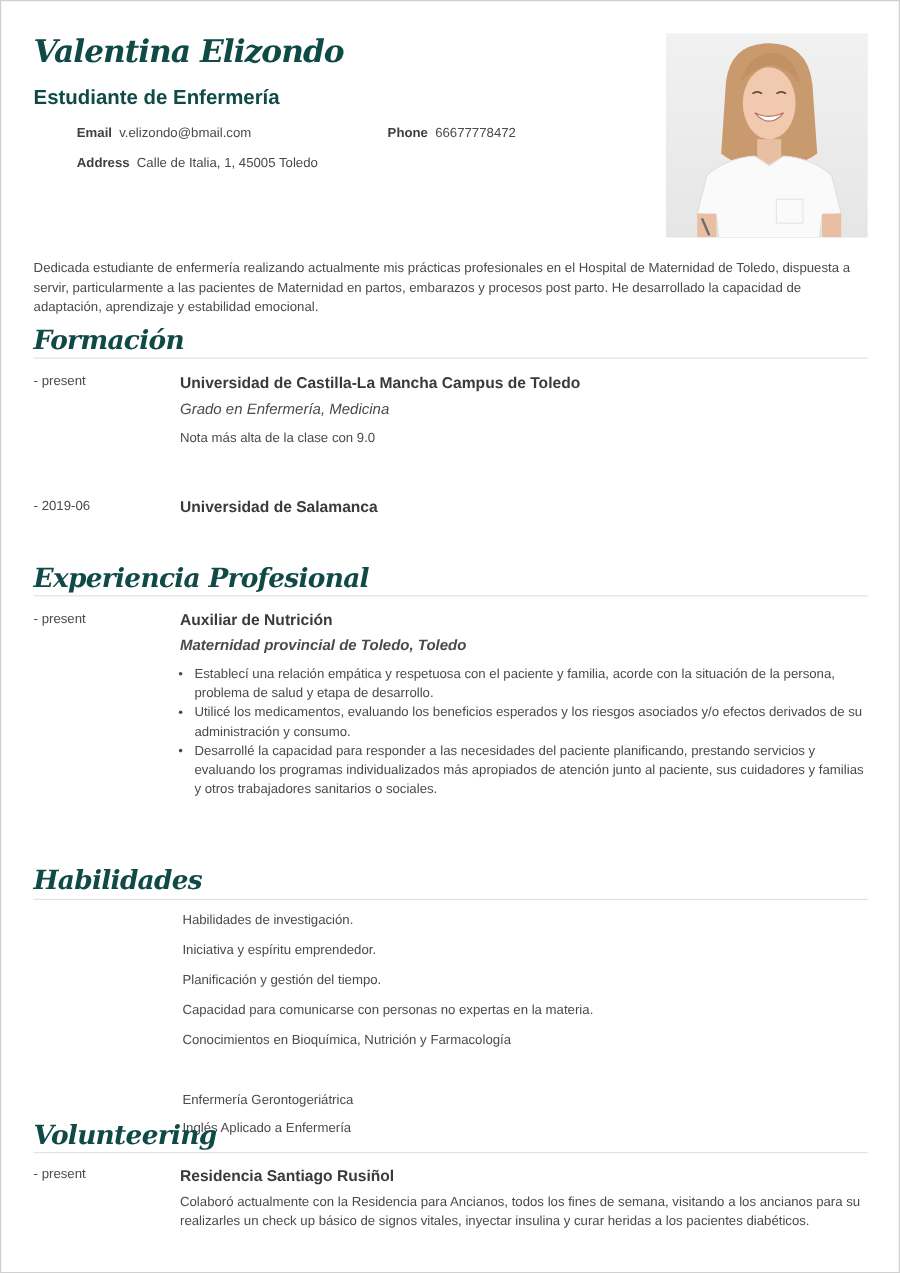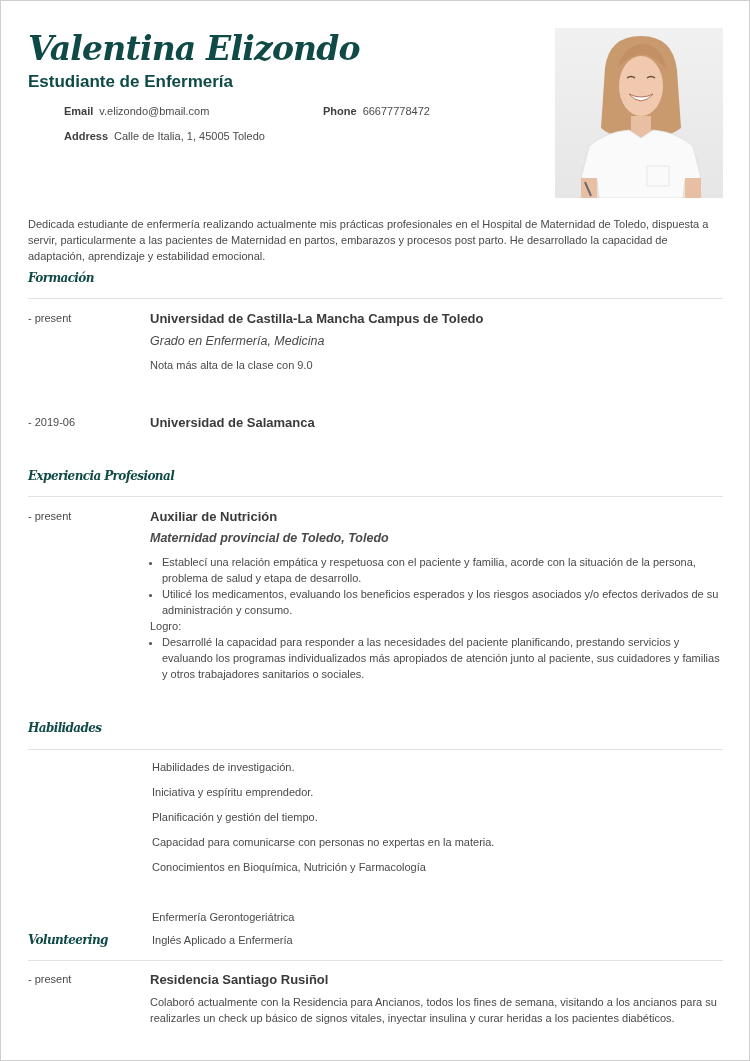--- a/index.html
+++ b/index.html
@@ -3,31 +3,31 @@
   <meta charset="utf-8">
   <style>
     html, body { margin: 0; padding: 0; background: #ffffff; }
     body { width: 750px; height: 1061px; position: relative; overflow: hidden;
            font-family: "Liberation Sans", sans-serif; color: #3a3a3a; }
     .page { position: absolute; left: 0; top: 0; width: 748px; height: 1059px;
             border: 1px solid #cfcfcf; background: #fff; }
     .abs { position: absolute; }
 
     .name { left: 27px; top: 28px; font-family: "DejaVu Serif", serif; font-style: italic;
-            font-weight: bold; font-size: 33px; color: #0f4a47; letter-spacing: -0.8px; white-space: nowrap; }
+            font-weight: bold; font-size: 26px; color: #0f4a47; letter-spacing: -0.8px; white-space: nowrap; }
     .title { left: 27px; top: 71px; font-size: 17px; font-weight: bold; color: #0f4a47; white-space: nowrap; }
     .contact { font-size: 11px; color: #4a4a4a; white-space: nowrap; }
     .contact .lbl { font-weight: bold; color: #3f3f3f; margin-right: 6px; padding-left: 36px; }
 
     .photo { left: 554px; top: 27px; width: 168px; height: 170px; background: #ececec; overflow: hidden; }
 
     .summary { left: 27px; top: 215px; width: 695px; font-size: 11px; line-height: 16px; color: #4a4a4a; }
 
     .section-h { left: 27px; font-family: "DejaVu Serif", serif; font-style: italic; font-weight: bold;
-                 font-size: 12px; color: #0f4a47; letter-spacing: -0.6px; white-space: nowrap; }
+                 font-size: 22px; color: #0f4a47; letter-spacing: -0.6px; white-space: nowrap; }
     .divider { left: 27px; width: 695px; height: 1px; background: #e2e2e2; }
 
     .date { left: 27px; font-size: 11px; color: #4a4a4a; white-space: nowrap; }
     .entry-title { left: 149px; font-size: 13px; font-weight: bold; color: #3a3a3a; white-space: nowrap; }
     .entry-sub { left: 149px; font-size: 12.5px; font-style: italic; color: #4a4a4a; white-space: nowrap; }
     .entry-text { left: 149px; font-size: 11px; color: #4a4a4a; line-height: 16px; }
 
     .bullets { left: 149px; width: 575px; font-size: 11px; line-height: 16px; color: #4a4a4a; }
     .bullets ul { margin: 0; padding-left: 12px; }
     .bullets li { padding-left: 0; margin: 0; }
@@ -104,21 +104,20 @@
 
   <div class="abs date" style="top:509px;">- present</div>
   <div class="abs entry-title" style="top:508px;">Auxiliar de Nutrición</div>
   <div class="abs entry-sub" style="top:530px;font-weight:bold;">Maternidad provincial de Toledo, Toledo</div>
 
   <div class="abs bullets" style="top:553px;">
     <ul>
       <li>Establecí una relación empática y respetuosa con el paciente y familia, acorde con la situación de la persona, problema de salud y etapa de desarrollo.</li>
       <li>Utilicé  los medicamentos, evaluando los beneficios esperados y los riesgos asociados y/o efectos derivados de su administración y consumo.</li>
     </ul>
-    <p class="logro">Logro:</p>
     <ul>
       <li>Desarrollé la capacidad para responder a las necesidades del paciente planificando, prestando servicios y evaluando los programas individualizados más apropiados de atención junto al paciente, sus cuidadores y familias y otros trabajadores sanitarios o sociales.</li>
     </ul>
   </div>
 
   <div class="abs section-h" style="top:720px;">Habilidades</div>
   <div class="abs divider" style="top:748px;"></div>
 
   <div class="abs skill" style="top:760px;">Habilidades de investigación.</div>
   <div class="abs skill" style="top:785px;">Iniciativa y espíritu emprendedor.</div>

